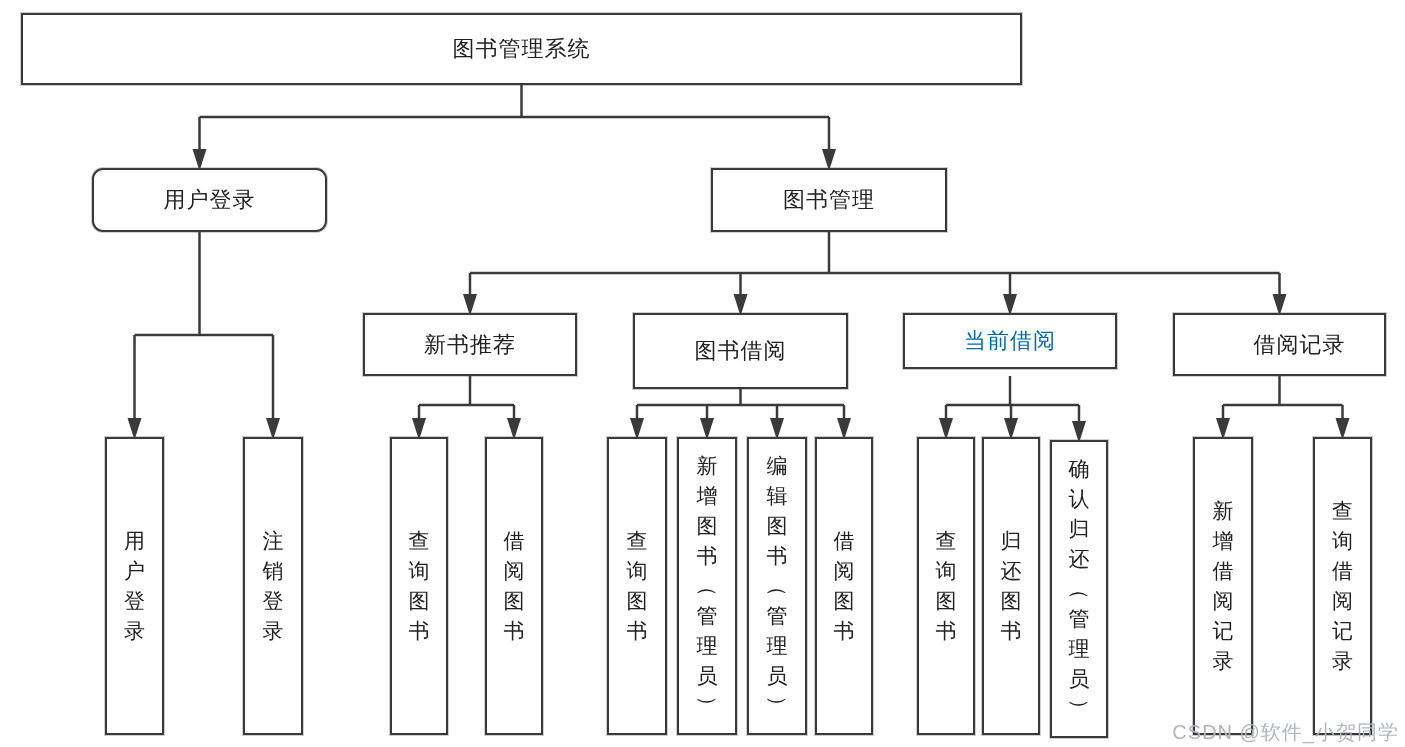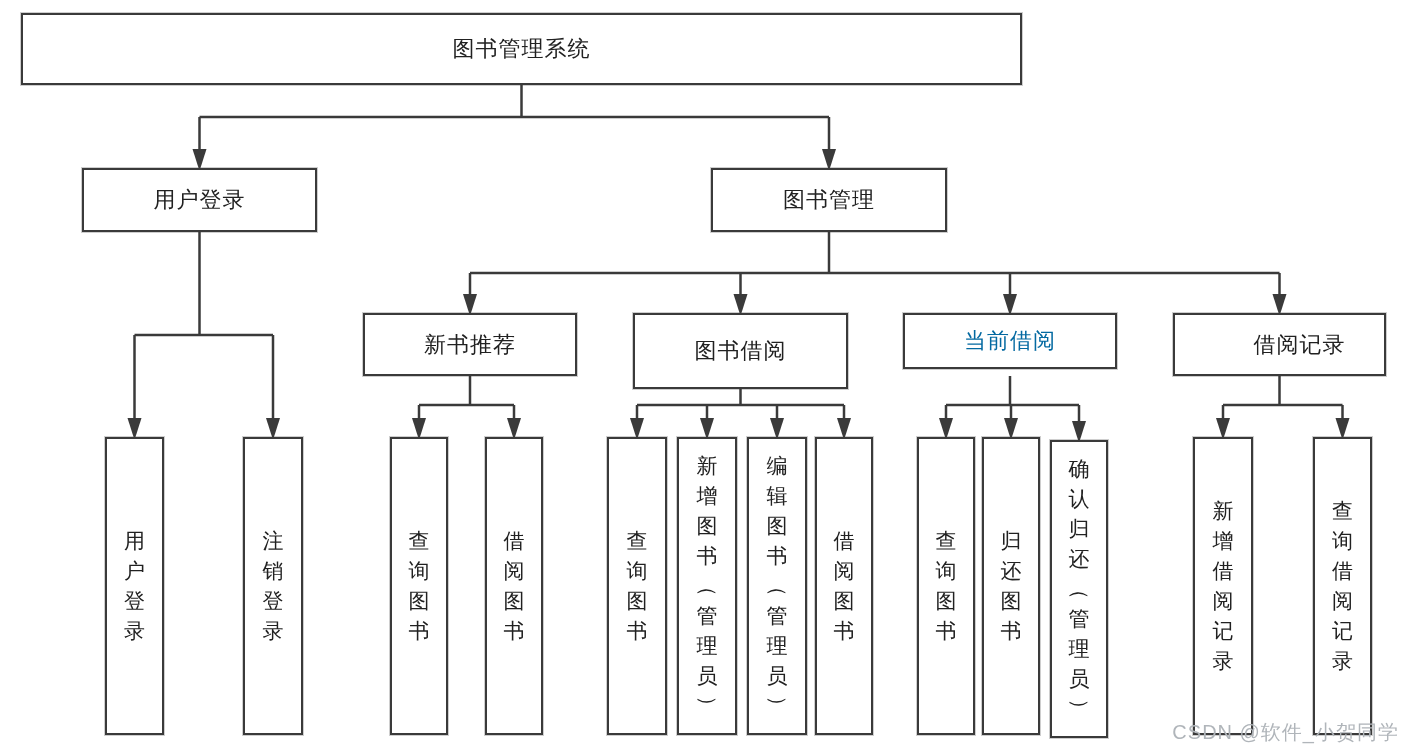--- a/index.html
+++ b/index.html
@@ -121,21 +121,21 @@
       <line x1="1223" y1="405" x2="1342.5" y2="405" stroke="#3a3a3a" stroke-width="2.5"></line>
       <line x1="1223" y1="405" x2="1223" y2="422" stroke="#3a3a3a" stroke-width="2.5"></line>
       <polygon points="1216,418 1230,418 1223,440" fill="#3a3a3a"></polygon>
       <line x1="1342.5" y1="405" x2="1342.5" y2="422" stroke="#3a3a3a" stroke-width="2.5"></line>
       <polygon points="1335.5,418 1349.5,418 1342.5,440" fill="#3a3a3a"></polygon>
     </svg>
   <div id="watermark" style="color: rgb(176, 181, 186);">CSDN @软件_小贺同学</div>
 <div class="node horizontal" style="left: 21px; top: 13px; width: 1001px; height: 72px; border-color: rgb(58, 58, 58); color: rgb(33, 33, 33);">
       <span>图书管理系统</span>
     </div>
-    <div class="node horizontal" style="left: 82px; top: 168px; width: 235px; height: 64px; border-color: rgb(58, 58, 58); color: rgb(33, 33, 33);">
+    <div class="node horizontal" style="left: 92px; top: 168px; width: 235px; height: 64px; border-color: rgb(58, 58, 58); color: rgb(33, 33, 33); border-radius: 11px;">
       <span>用户登录</span>
     </div>
     <div class="node horizontal" style="left: 711px; top: 168px; width: 236px; height: 64px; border-color: rgb(58, 58, 58); color: rgb(33, 33, 33);">
       <span>图书管理</span>
     </div>
     <div class="node horizontal" style="left: 363px; top: 313px; width: 214px; height: 63px; border-color: rgb(58, 58, 58); color: rgb(33, 33, 33);">
       <span>新书推荐</span>
     </div>
     <div class="node horizontal" style="left: 633px; top: 313px; width: 215px; height: 76px; border-color: rgb(58, 58, 58); color: rgb(33, 33, 33);">
       <span>图书借阅</span>

